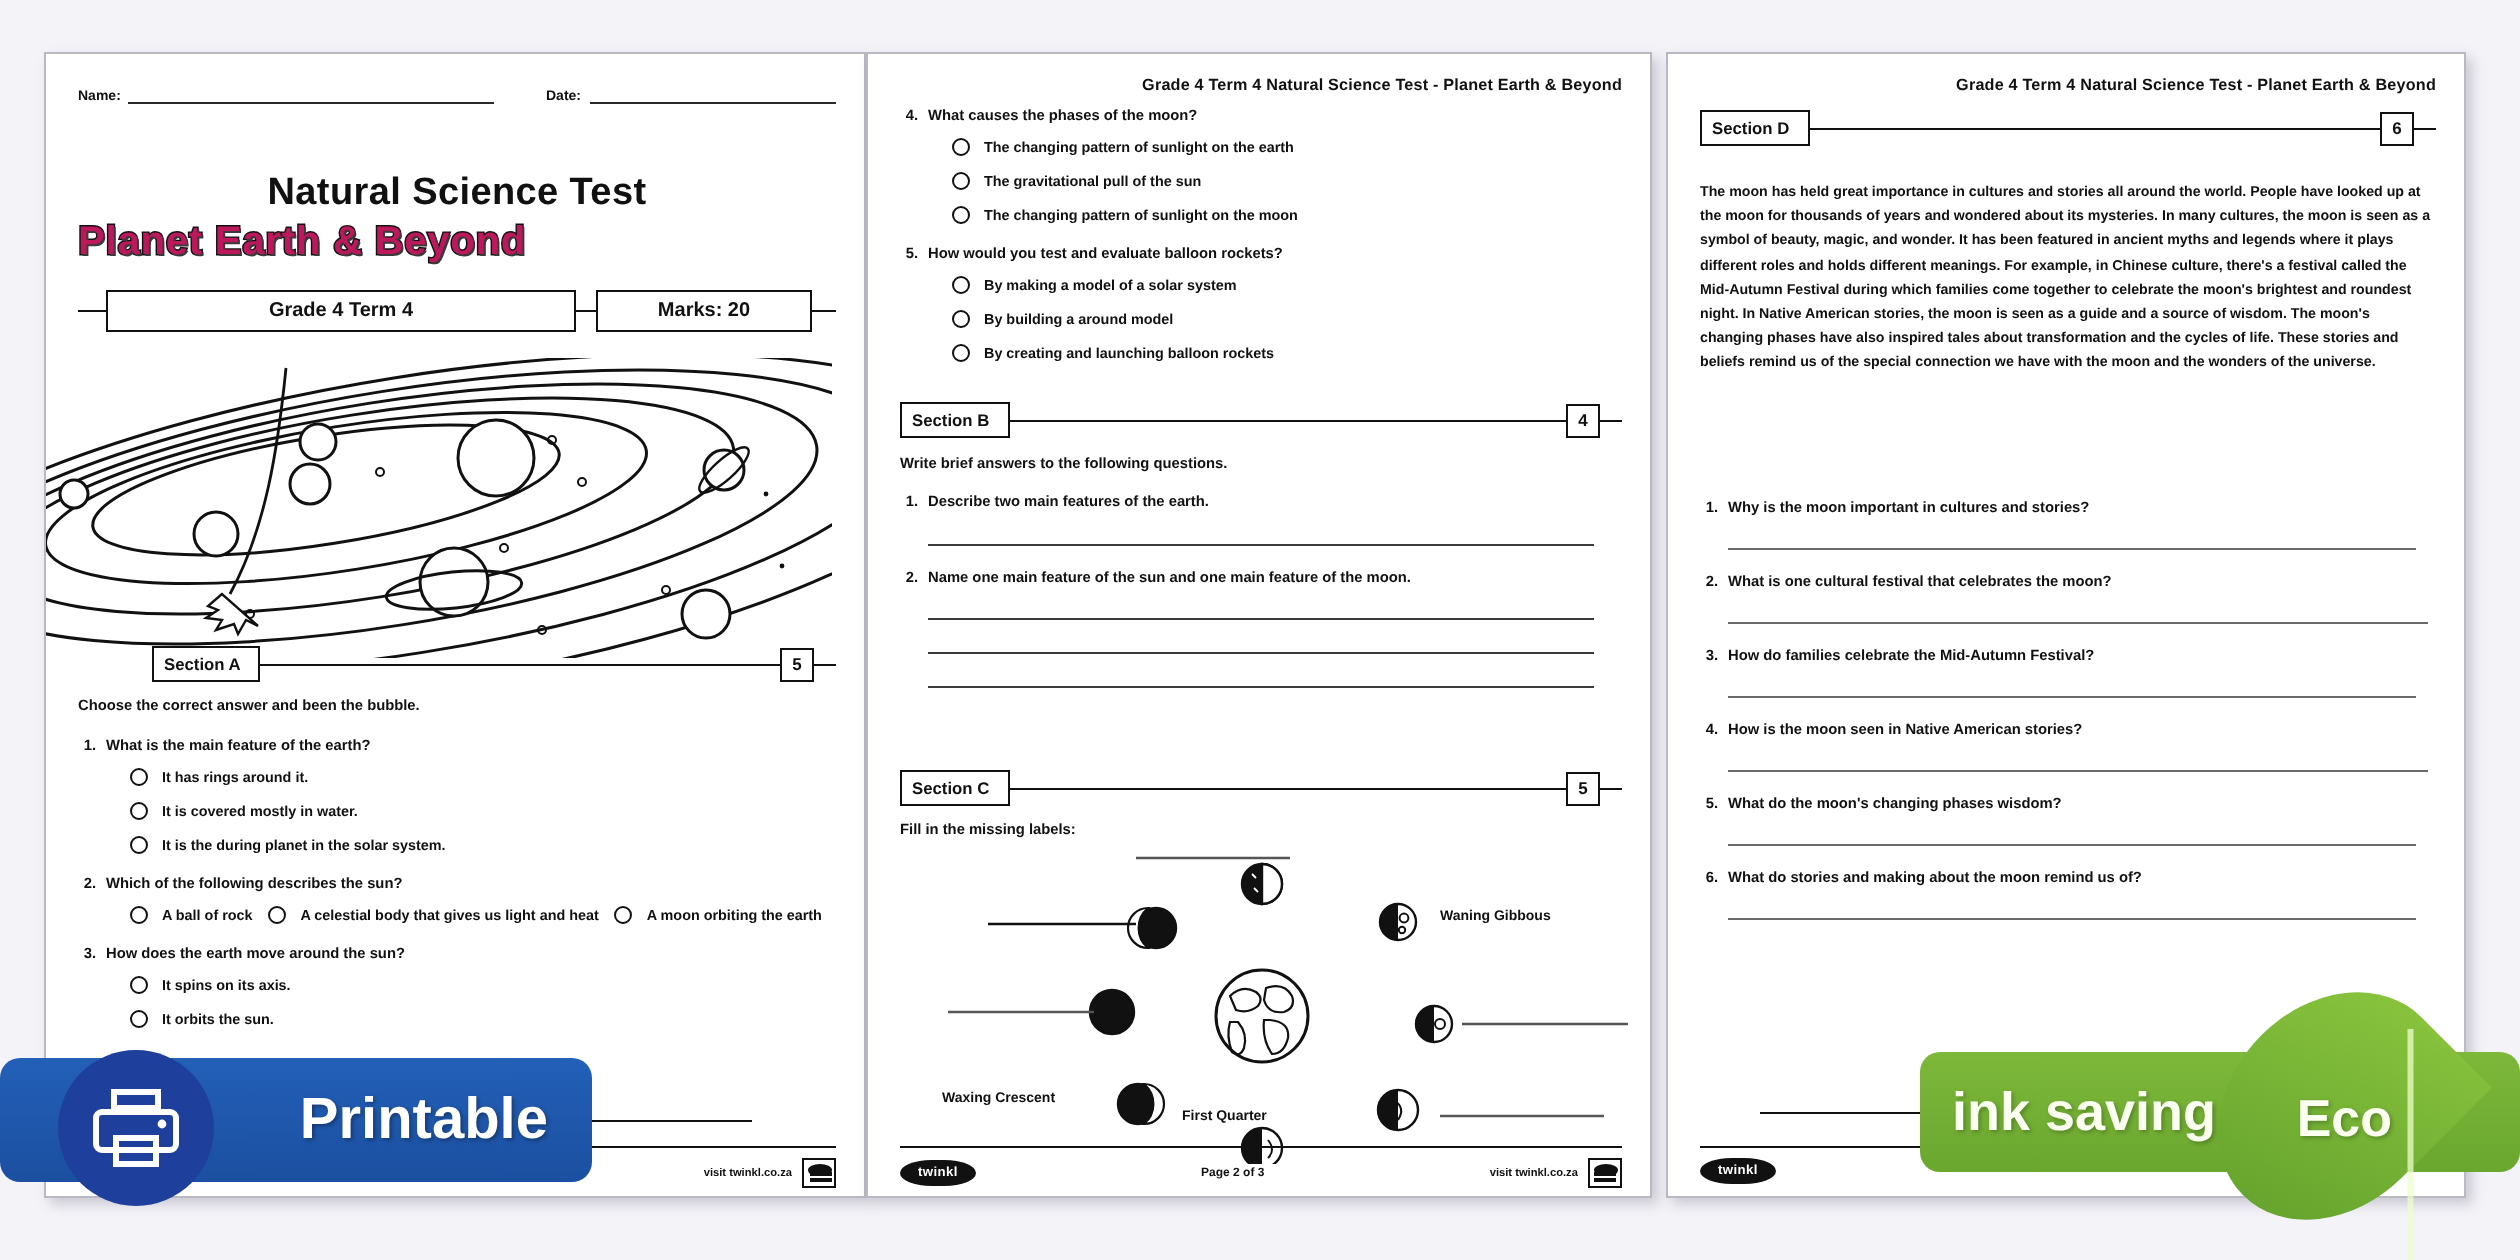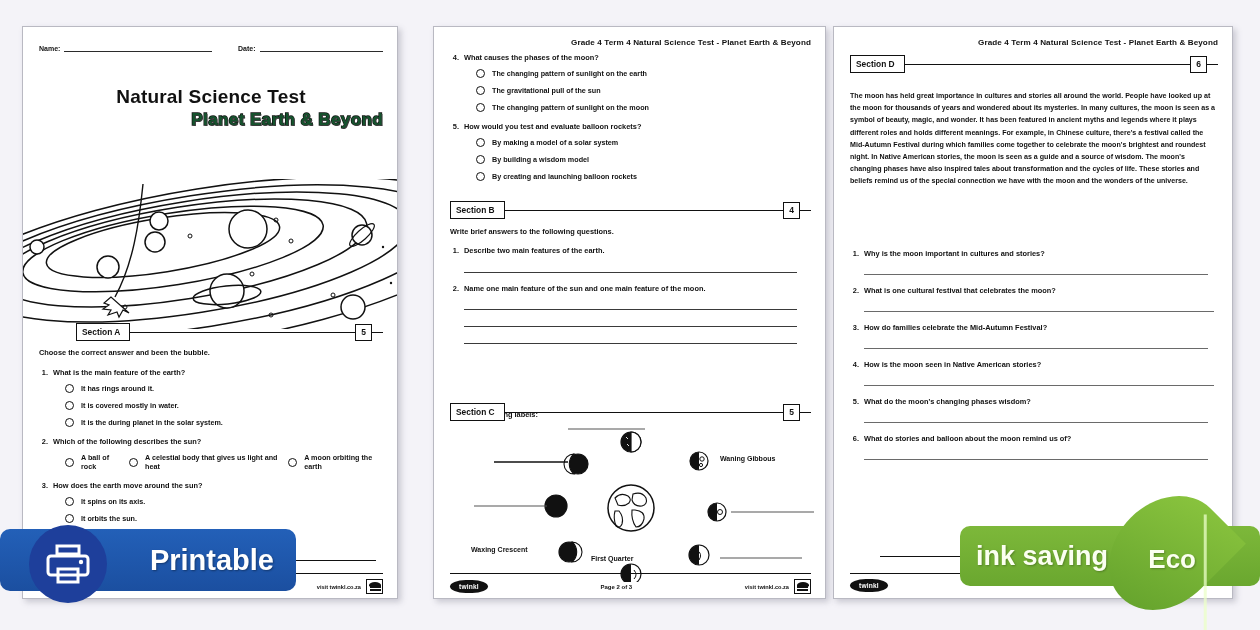--- a/index.html
+++ b/index.html
@@ -13,43 +13,43 @@
   #stage { position: relative; width: 1260px; height: 630px; }
 
   
   .sheet {
     position: absolute;
     background: #ffffff;
     border: 1px solid #b9b9c2;
     box-shadow: 3px 3px 6px rgba(90,90,110,.28);
     overflow: hidden;
   }
-  #page1 { left: 22px;  top: 26px; width: 376px; height: 573px; }
+  #page1 { left: 22px;  top: 26px; width: 411px; height: 573px; }
   #page2 { left: 433px; top: 26px; width: 393px; height: 573px; }
   #page3 { left: 833px; top: 26px; width: 400px; height: 573px; }
 
   .pad { position: absolute; left: 16px; right: 14px; }
 
   
   .hdr-title {
     font-size: 8.1px; font-weight: 700; color: #111;
     text-align: right; letter-spacing: .1px;
   }
   .namerow { display: flex; gap: 26px; align-items: flex-end; font-size: 7px; font-weight: 700; color:#111; }
   .namerow .fld { flex: 1; display: flex; align-items: flex-end; gap: 4px; }
   .namerow .rule { flex: 1; border-bottom: 1px solid #2b2b2b; height: 9px; }
   .namerow .fld.date { flex: 0 0 145px; }
 
   .big-title {
     text-align: center; font-size: 19px; font-weight: 700;
     color: #111; letter-spacing: .2px; margin-top: 13px;
   }
   .sub-title {
-    text-align: right; font-size: 17px; font-weight: 700;
-    color: #14532d; letter-spacing: .4px; margin-top: 2px;
+    text-align: left; font-size: 20px; font-weight: 700;
+    color: #be185d; letter-spacing: .4px; margin-top: 2px;
     -webkit-text-stroke: 1.4px #111;
     paint-order: stroke fill;
     text-shadow: 1px 1px 0 #3a3a3a;
   }
 
   
   .gm-row { display:flex; align-items:center; margin-top: 12px; }
   .gm-row .lead { width: 14px; border-top: 1.6px solid #111; }
   .gm-box {
     border: 1.6px solid #111; text-align:center;
@@ -200,20 +200,27 @@
         <div class="fld date">
           <span>Date:</span>
           <span class="rule"></span>
         </div>
       </div>
     </div>
 
     <div class="pad" style="top:46px;">
       <div class="big-title">Natural Science Test</div>
       <div class="sub-title">Planet Earth &amp; Beyond</div>
+      <div class="gm-row">
+        <span class="lead"></span>
+        <span class="gm-box grade">Grade 4 Term 4</span>
+        <span class="mid"></span>
+        <span class="gm-box marks">Marks: 20</span>
+        <span class="tail"></span>
+      </div>
     </div>
 
     <div class="solar" style="top:152px; height:148px;">
       <svg width="393" height="150" viewBox="0 0 393 150">
         <g fill="none" stroke="#111" stroke-width="1.5">
           <ellipse cx="140" cy="66" rx="118" ry="27" transform="rotate(-9 140 66)"></ellipse>
           <ellipse cx="150" cy="70" rx="152" ry="36" transform="rotate(-9 150 70)"></ellipse>
           <ellipse cx="160" cy="74" rx="186" ry="46" transform="rotate(-9 160 74)"></ellipse>
           <ellipse cx="170" cy="78" rx="218" ry="56" transform="rotate(-9 170 78)"></ellipse>
           <ellipse cx="178" cy="82" rx="250" ry="66" transform="rotate(-9 178 82)"></ellipse>
@@ -362,21 +369,21 @@
         <span class="num">5.</span>
         <span>How would you test and evaluate balloon rockets?</span>
       </div>
       <div style="margin:7px 0 0 26px; display:flex; flex-direction:column; gap:8px;">
         <div class="opt">
             <span class="bub"></span>
             <span>By making a model of a solar system</span>
           </div>
         <div class="opt">
             <span class="bub"></span>
-            <span>By building a wisdom model</span>
+            <span>By building a around model</span>
           </div>
         <div class="opt">
             <span class="bub"></span>
             <span>By creating and launching balloon rockets</span>
           </div>
       </div>
     </div>
 
     <div class="pad" style="top:174px;">
       <div class="sec-row">
@@ -402,21 +409,21 @@
         <span class="num">2.</span>
         <span>Name one main feature of the sun and one main feature of the moon.</span>
       </div>
       <div style="margin:16px 14px 0 14px; display:flex; flex-direction:column; gap:16px;">
         <div class="ansline"></div>
         <div class="ansline"></div>
         <div class="ansline"></div>
       </div>
     </div>
 
-    <div class="pad" style="top:376px;">
+    <div class="pad" style="top:358px;">
       <div class="sec-row">
         <span class="sec-tag">Section C</span>
         <span class="sec-line"></span>
         <span class="sec-mark">5</span>
         <span class="sec-end"></span>
       </div>
     </div>
 
     <div class="pad" style="top:383px;">
       <div class="instr">Fill in the missing labels:</div>
@@ -567,21 +574,21 @@
         <div class="q">
             <span class="num">5.</span>
             <span>What do the moon's changing phases wisdom?</span>
           </div>
         <div class="ansline thin" style="margin:16px 10px 0 14px;"></div>
       </div>
 
       <div>
         <div class="q">
             <span class="num">6.</span>
-            <span>What do stories and balloon about the moon remind us of?</span>
+            <span>What do stories and making about the moon remind us of?</span>
           </div>
         <div class="ansline thin" style="margin:16px 10px 0 14px;"></div>
       </div>
     </div>
 
     <div class="foot" style="top:546px;">
       <div class="bar"></div>
       <div class="inner">
         <span class="twinkl">twinkl</span>
       </div>

